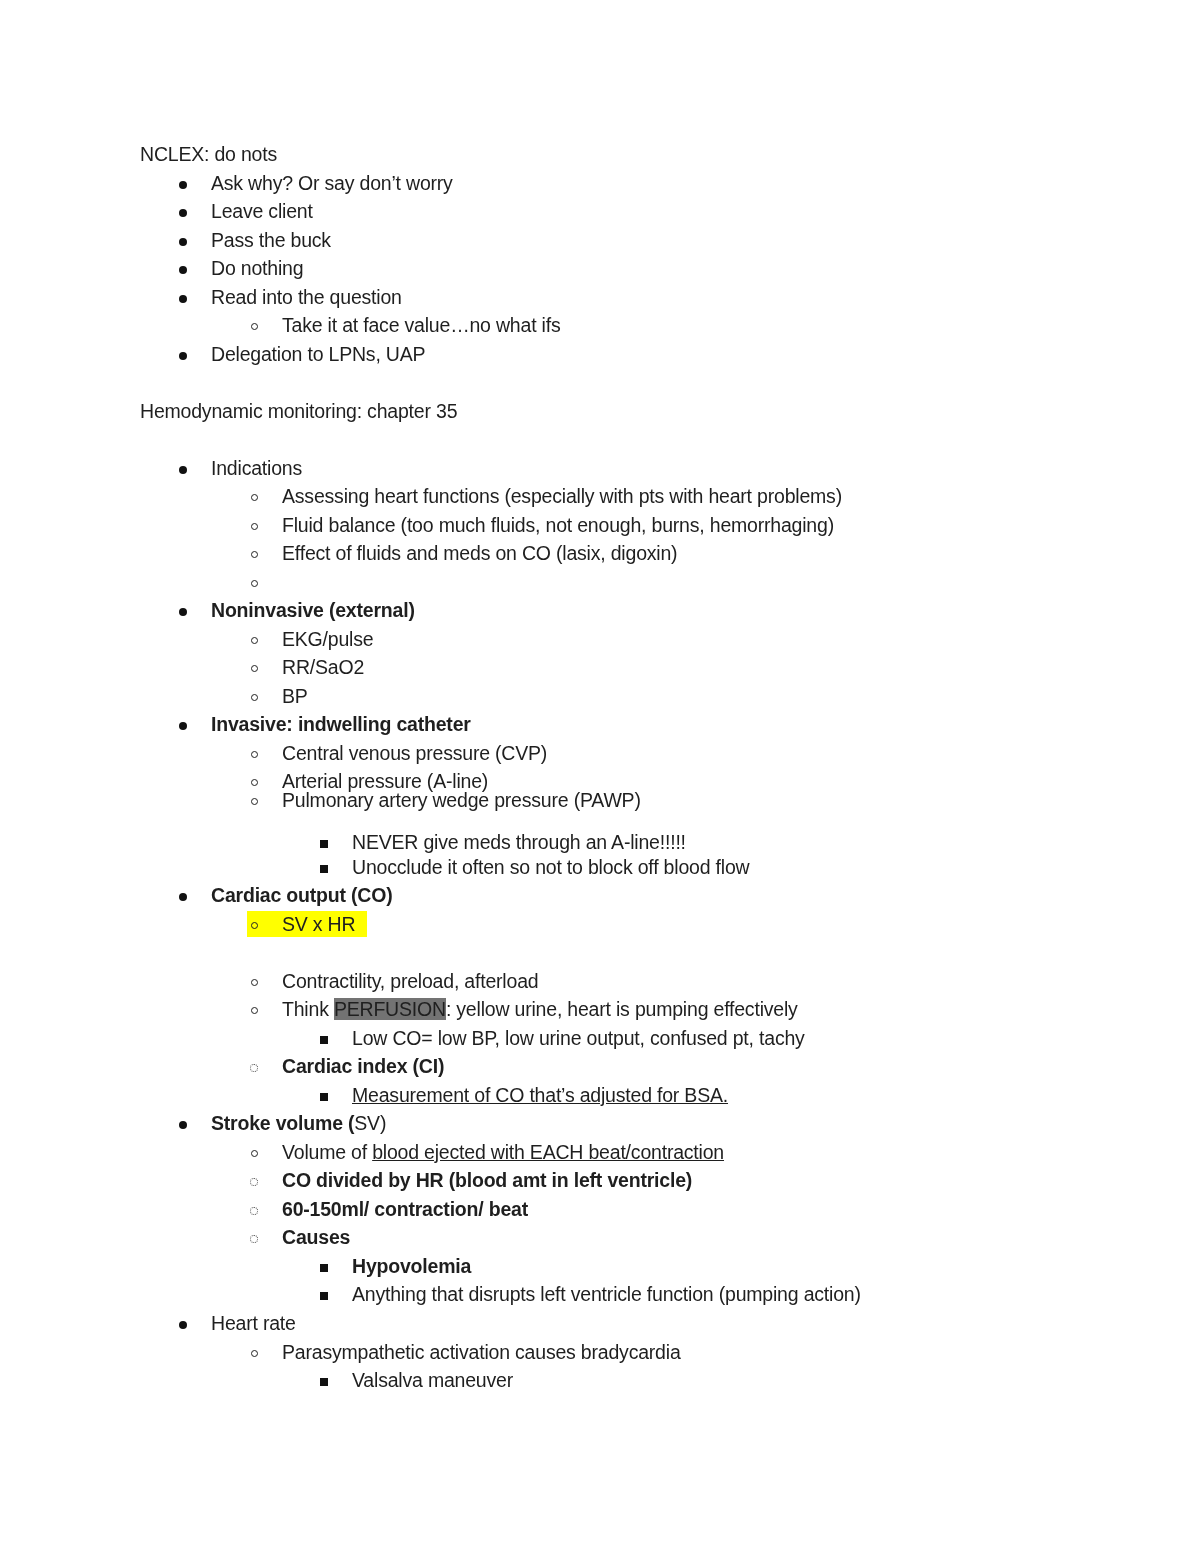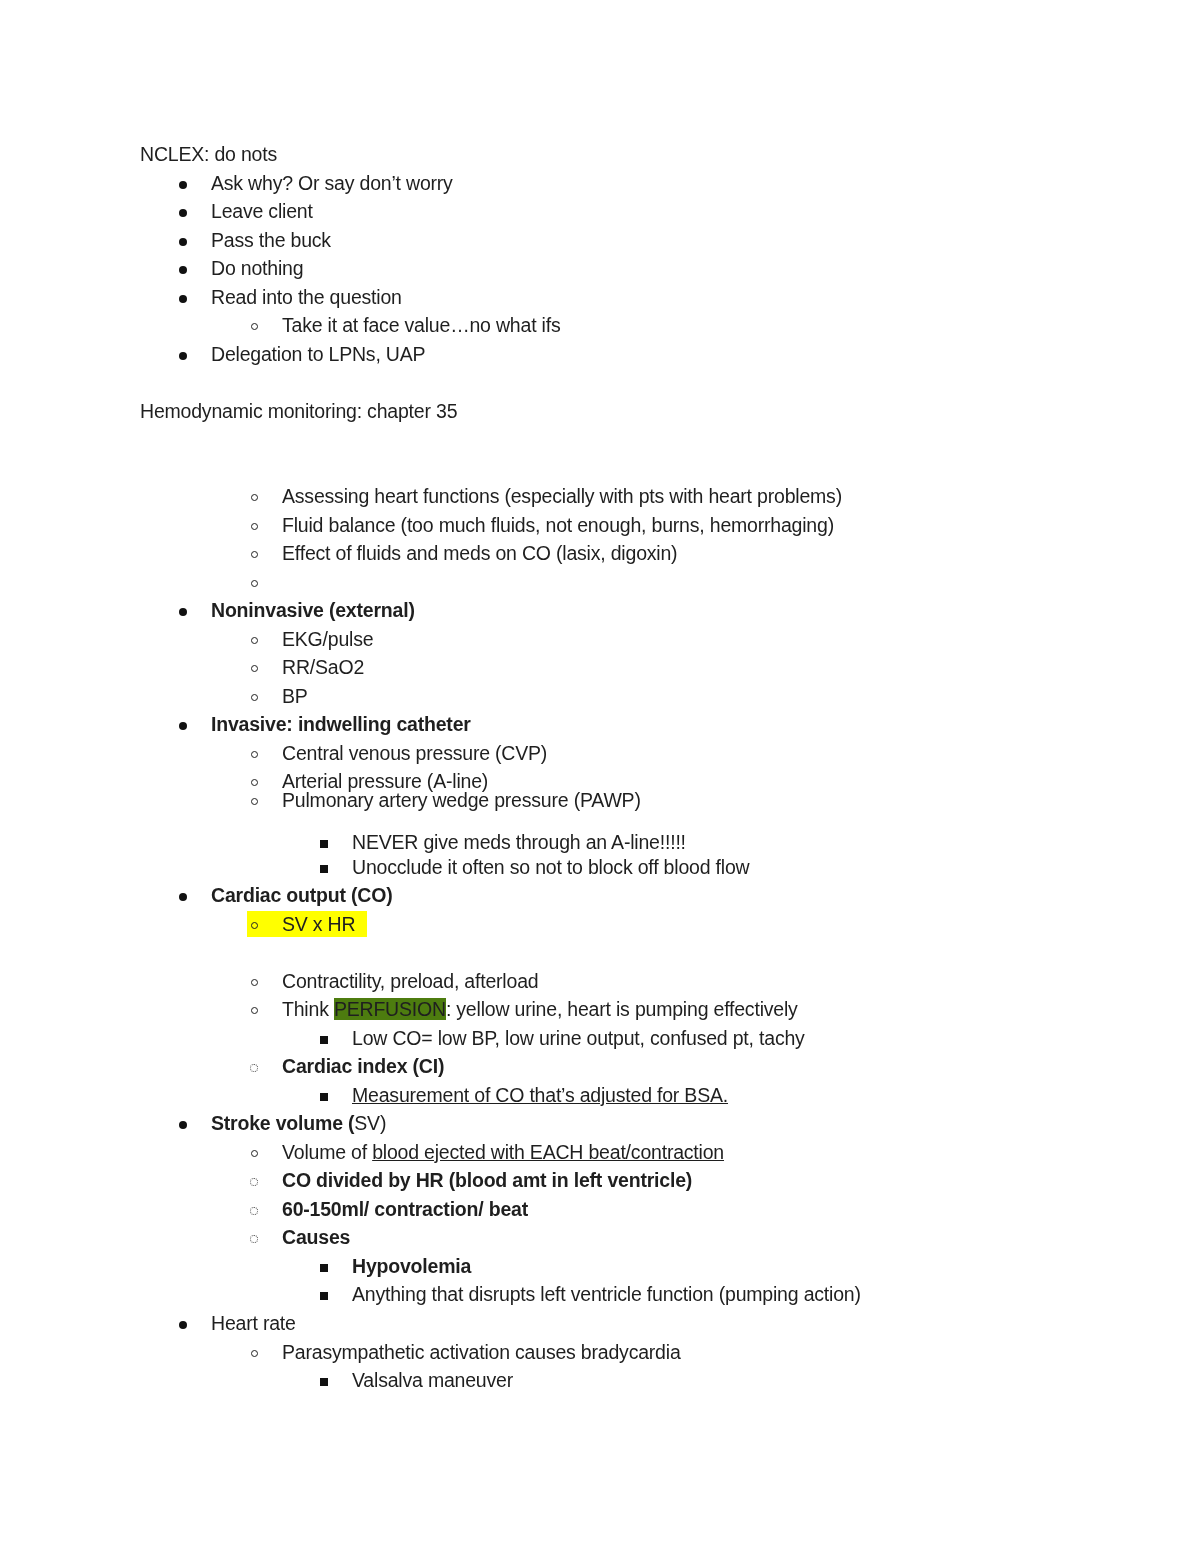--- a/index.html
+++ b/index.html
@@ -15,21 +15,21 @@
   .lvl2 .t { position:absolute; left:282px; }
   .lvl3 .b { left:314px; }
   .lvl3 .t { position:absolute; left:352px; }
   .disc { display:inline-block; width:8px; height:8px; border-radius:50%; background:#111; vertical-align:middle; }
   .circle { display:inline-block; width:7px; height:7px; border-radius:50%; border:1.4px solid #222; vertical-align:middle; box-sizing:border-box; }
   .dotted { display:inline-block; width:8px; height:8px; border-radius:50%; border:1.4px dotted #444; vertical-align:middle; box-sizing:border-box; }
   .square { display:inline-block; width:8px; height:8px; background:#111; vertical-align:middle; }
   .bold { font-weight:bold; }
   .u { text-decoration:underline; }
   .hl-yellow { background:#ffff00; }
-  .hl-red { background:#4d7c0f; }
+  .hl-red { background:#737373; }
   .hlrow { position:absolute; background:#ffff00; height:26px; top:1px; }
 </style>
 </head>
 <body>
 
 <div class="page">
 
   <div class="line heading" style="top:140px">NCLEX: do nots</div>
 
   <div class="line lvl1" style="top:169px;width:1200px">
@@ -56,20 +56,24 @@
     <span class="b"><span class="circle"></span></span>
     <span class="t">Take it at face value…no what ifs</span>
   </div>
   <div class="line lvl1" style="top:340px;width:1200px">
     <span class="b"><span class="disc"></span></span>
     <span class="t">Delegation to LPNs, UAP</span>
   </div>
 
   <div class="line heading" style="top:397px">Hemodynamic monitoring: chapter 35</div>
 
+  <div class="line lvl1" style="top:454px;width:1200px">
+    <span class="b"><span class="disc"></span></span>
+    <span class="t">Indications</span>
+  </div>
   <div class="line lvl2" style="top:482px;width:1200px">
     <span class="b"><span class="circle"></span></span>
     <span class="t">Assessing heart functions (especially with pts with heart problems)</span>
   </div>
   <div class="line lvl2" style="top:511px;width:1200px">
     <span class="b"><span class="circle"></span></span>
     <span class="t">Fluid balance (too much fluids, not enough, burns, hemorrhaging)</span>
   </div>
   <div class="line lvl2" style="top:539px;width:1200px">
     <span class="b"><span class="circle"></span></span>

